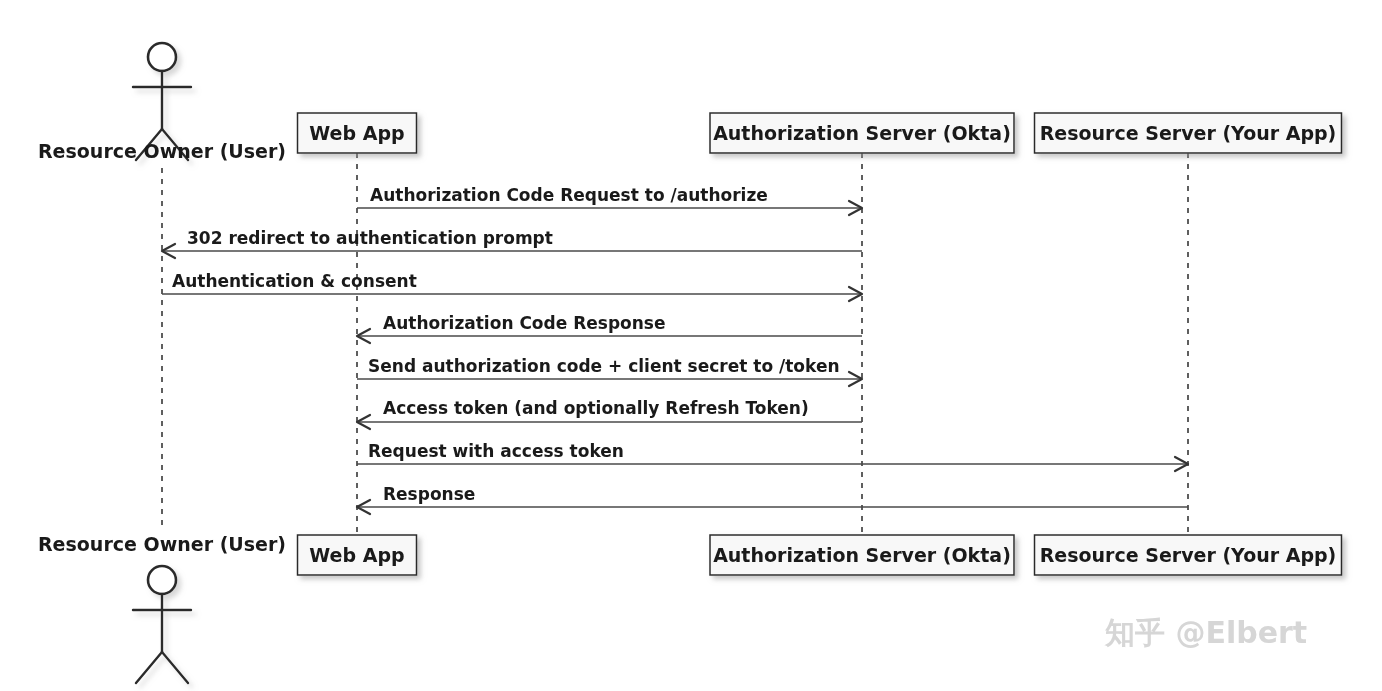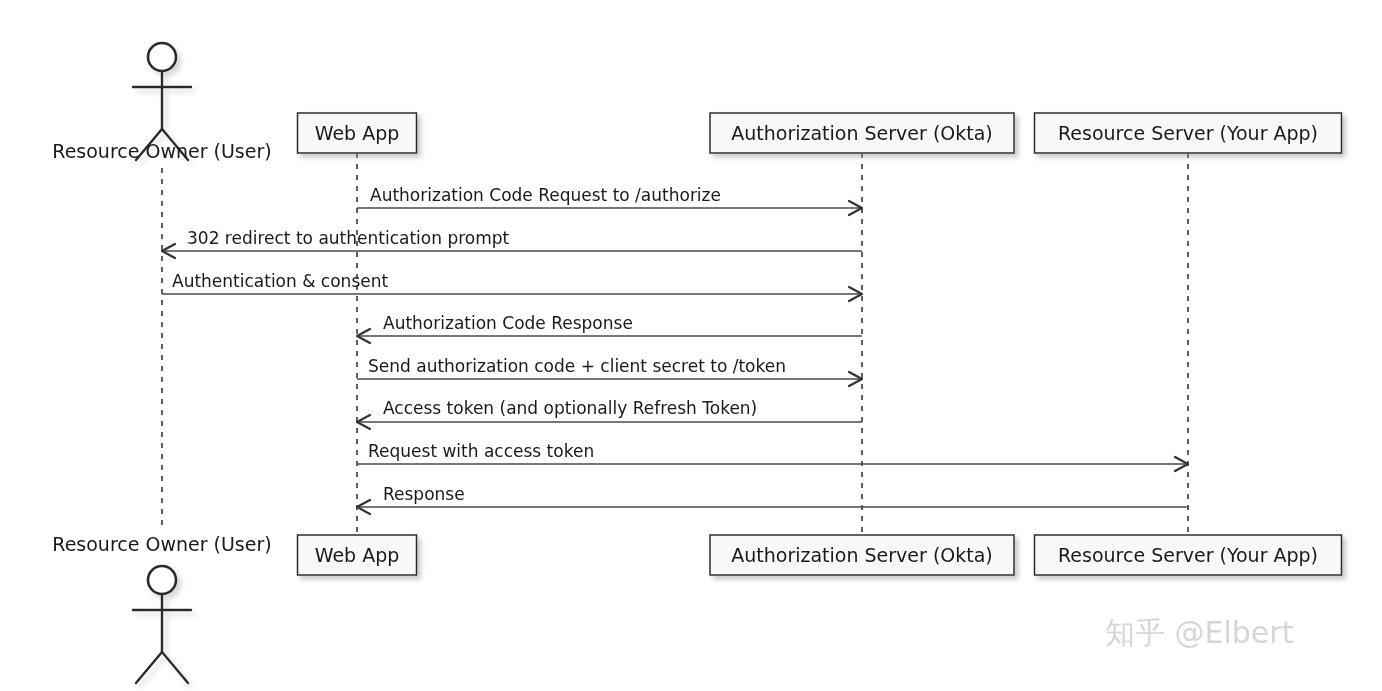--- a/index.html
+++ b/index.html
@@ -12,20 +12,21 @@
     width: 1382px;
     height: 691px;
     overflow: hidden;
     font-family: "DejaVu Sans", "Liberation Sans", sans-serif;
   }
   #diagram-root {
     position: relative;
     width: 1382px;
     height: 691px;
     background: #ffffff;
+    font-weight: bold;
   }
   svg.seq-canvas {
     display: block;
     width: 1382px;
     height: 691px;
   }
   .participant-box-rect {
     fill: #f8f8f8;
     stroke: #2b2b2b;
     stroke-width: 1.5;

